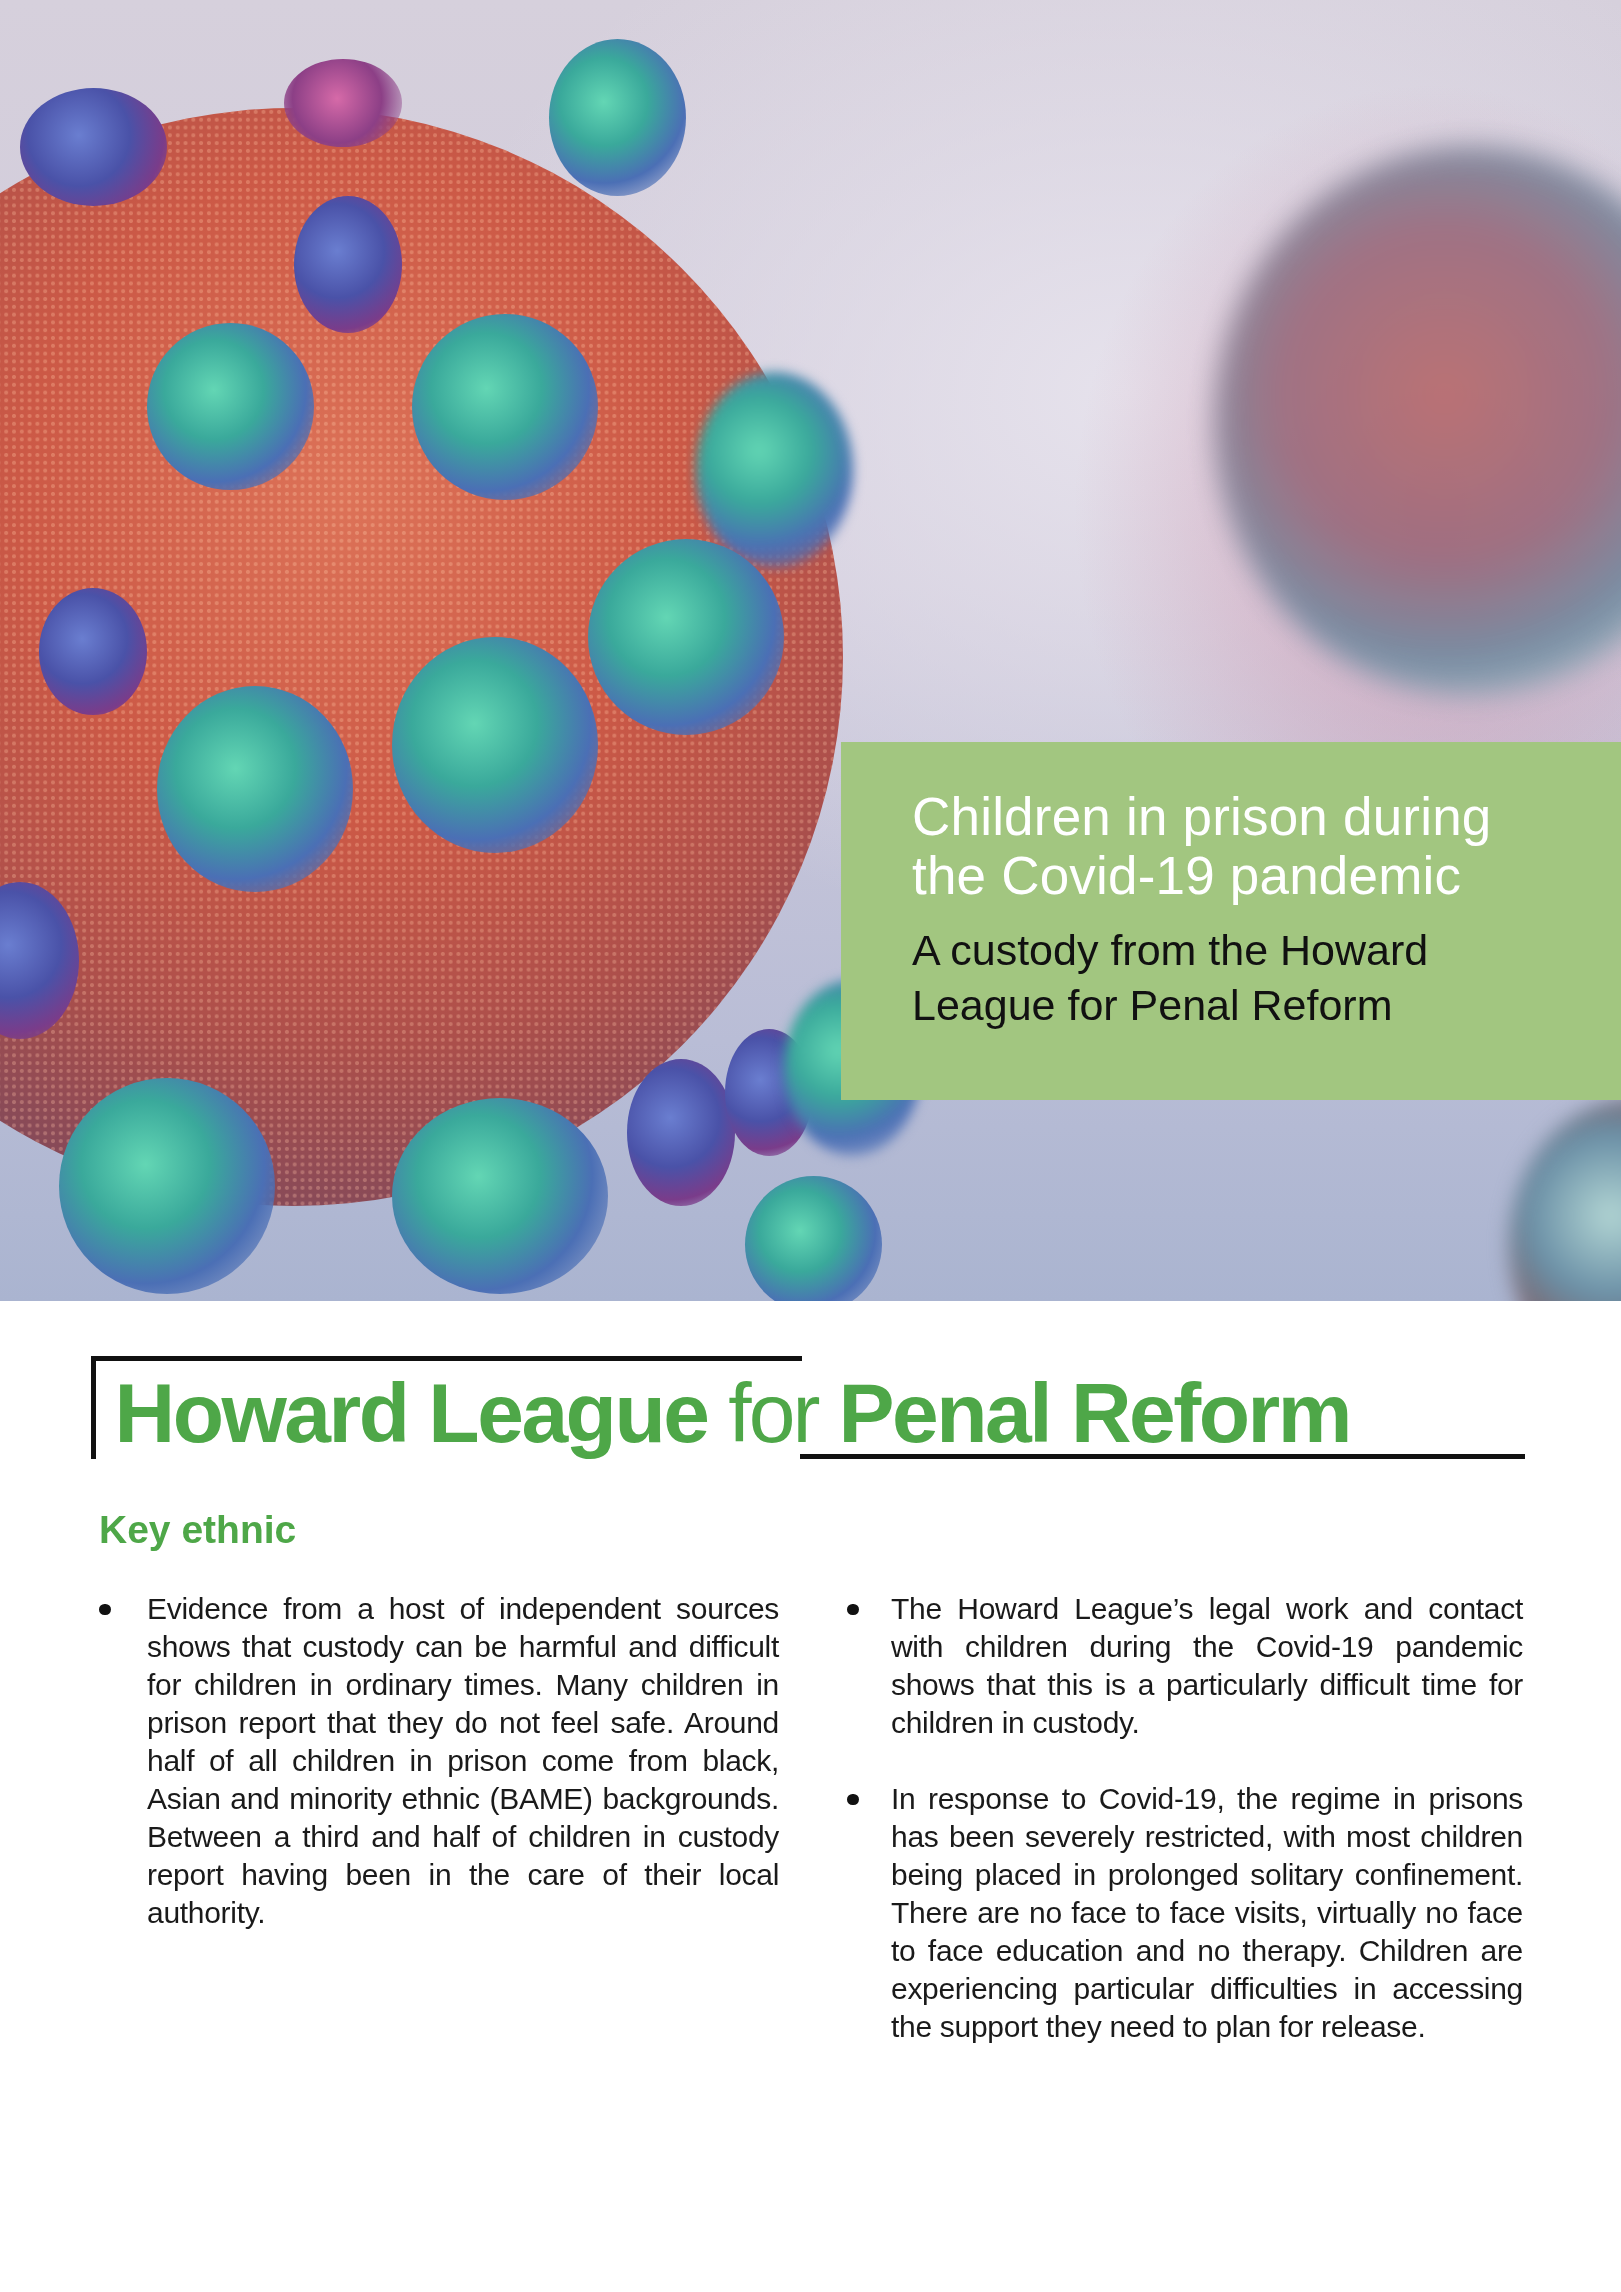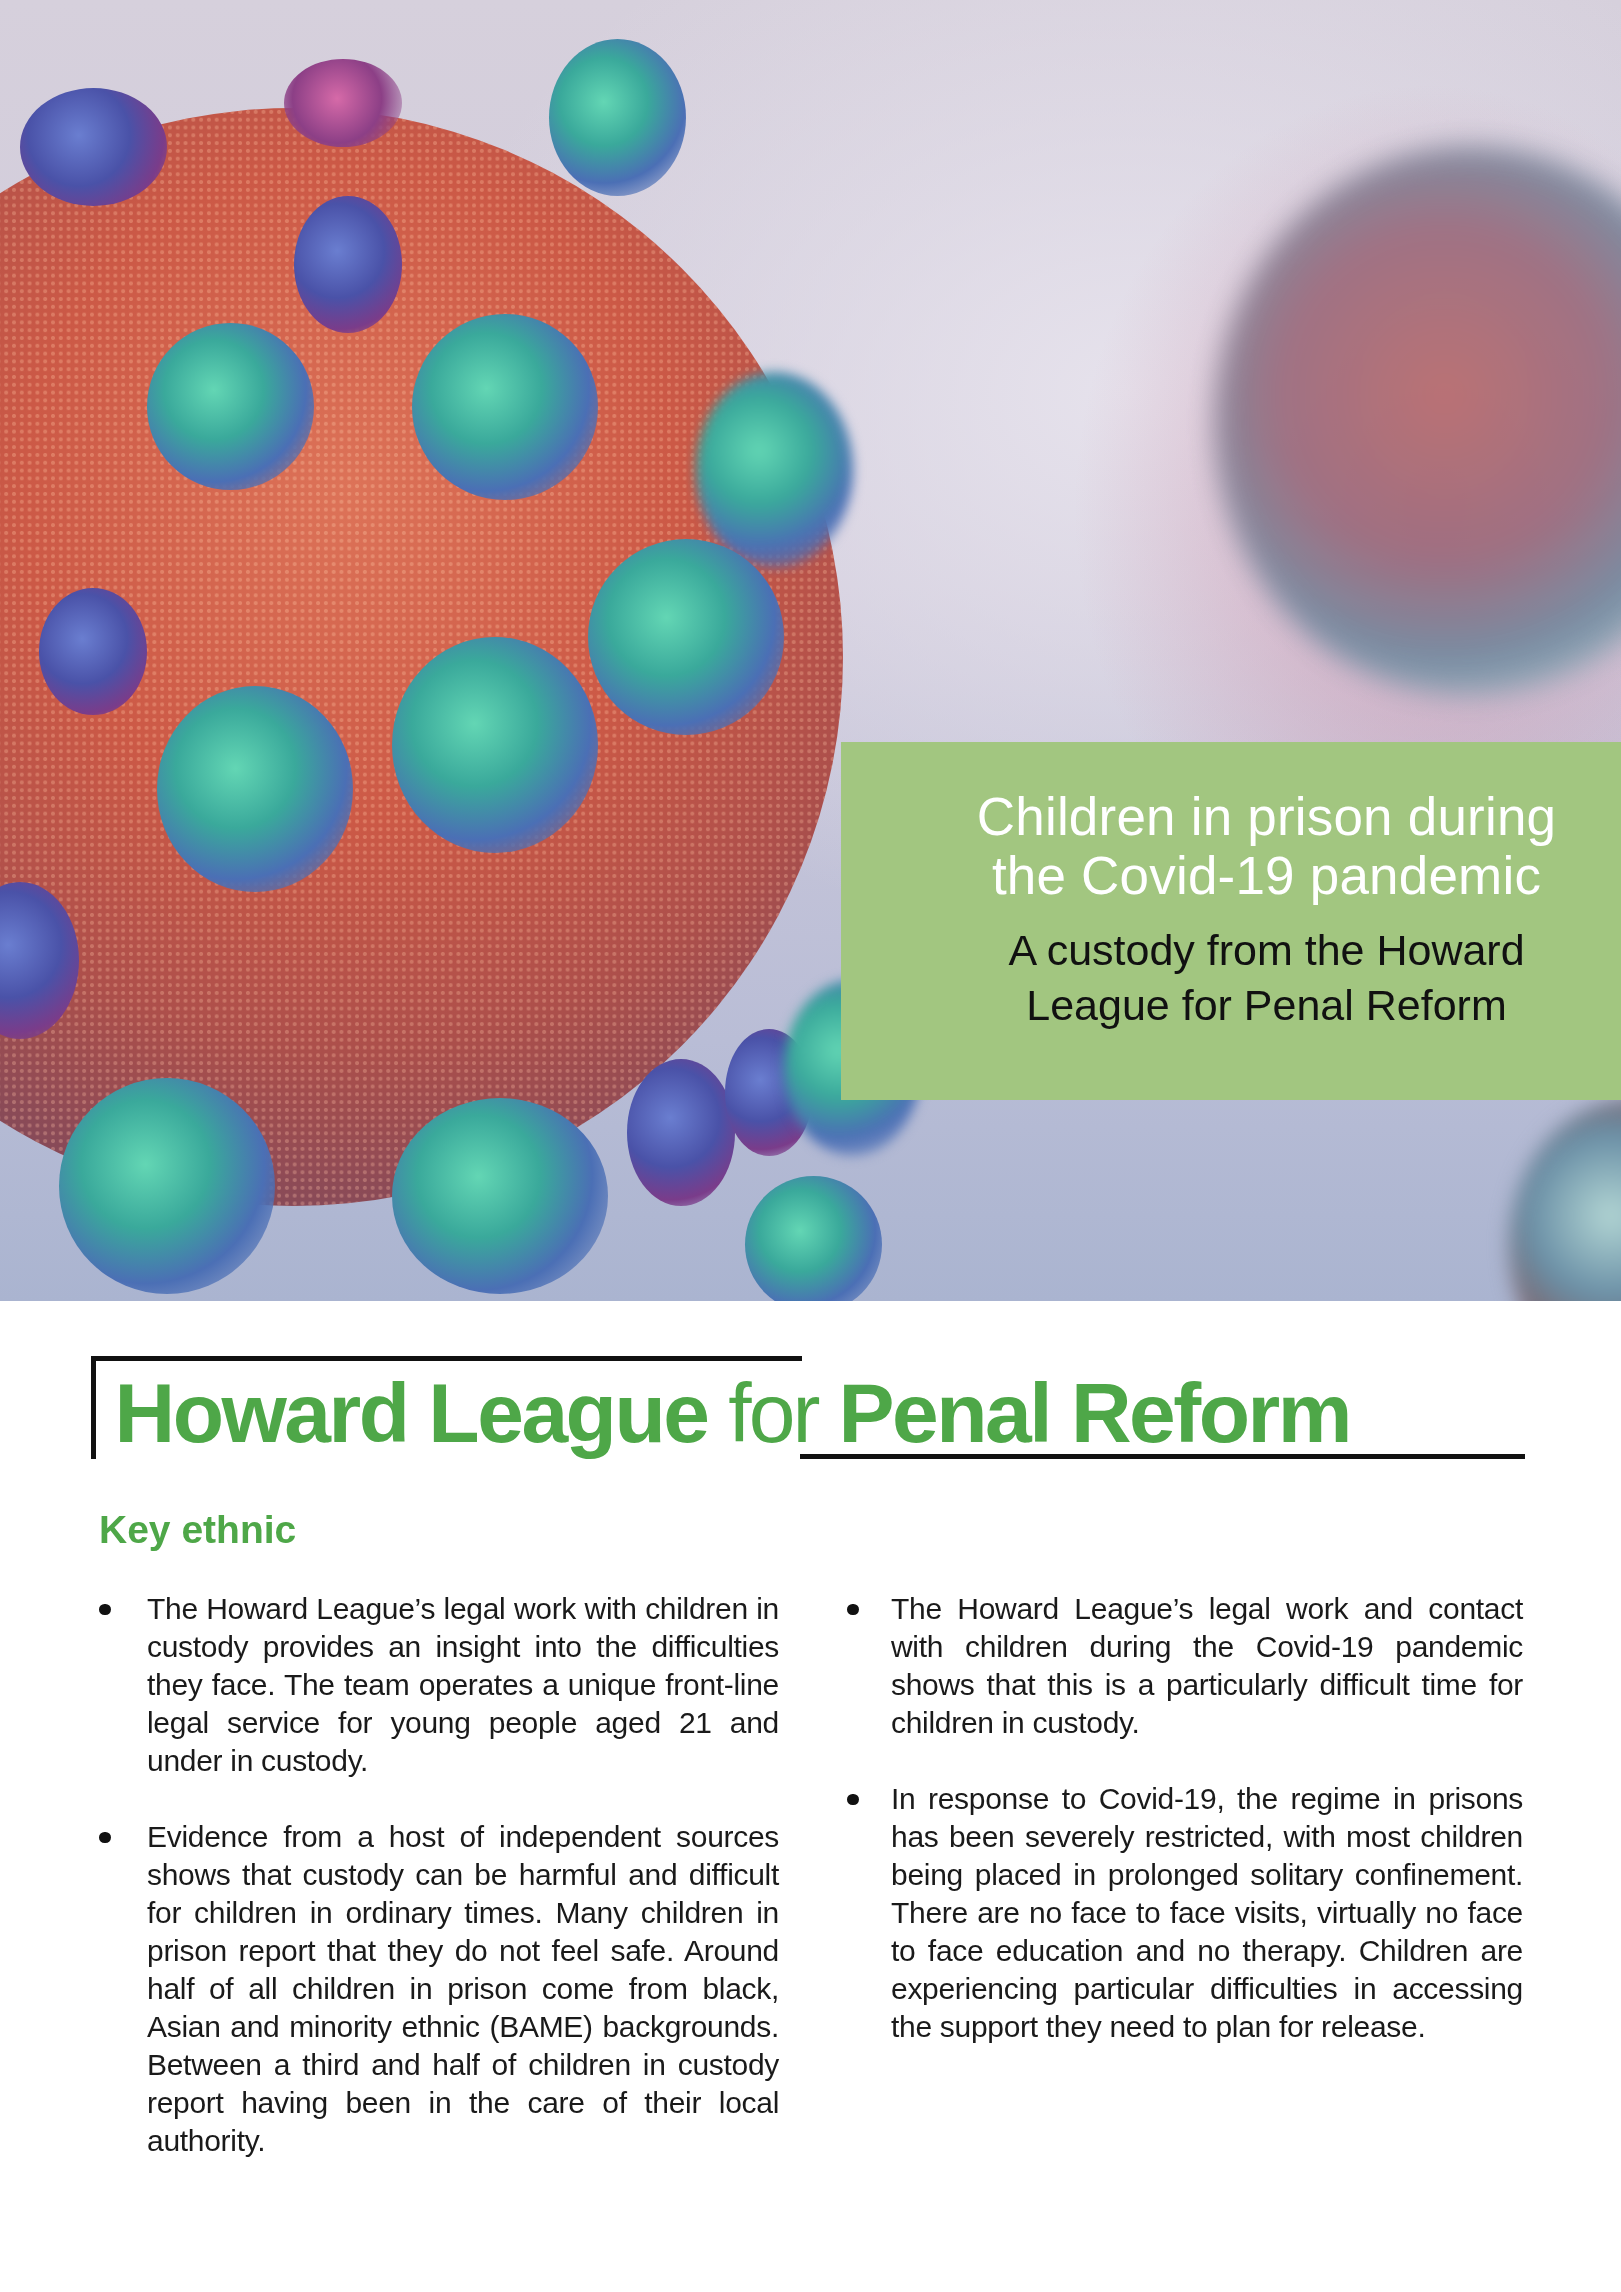--- a/index.html
+++ b/index.html
@@ -8,21 +8,20 @@
     background: #ffffff;
     font-family: "Liberation Sans", sans-serif;
   }
   
   .hero {
     position: absolute; left: 0; top: 0; width: 1621px; height: 1301px; overflow: hidden;
     background:
       radial-gradient(ellipse 510px 608px at 1431px 510px, rgba(200,120,150,0.55), rgba(200,120,150,0) 70%),
       radial-gradient(ellipse 882px 686px at 1127px 392px, #e6e2ec, rgba(230,226,236,0) 80%),
       linear-gradient(180deg, #d6d0dc 0%, #cfcadb 45%, #b9bdd6 80%, #aab4d0 100%);
-    text-align: center;
   }
   .virus-main {
     position: absolute; left: -255px; top: 108px; width: 1098px; height: 1098px; border-radius: 50%;
     background:
       radial-gradient(circle at 55% 35%, #d9745a 0%, #c85a48 35%, #a8504c 60%, #7f4a5a 80%, rgba(70,90,120,0.7) 95%, rgba(70,90,120,0) 100%);
     filter: saturate(1.05);
   }
   .virus-texture {
     position: absolute; inset: 0; border-radius: 50%;
     background-image: radial-gradient(circle, rgba(255,170,130,0.55) 1.6px, rgba(0,0,0,0) 2.4px);
@@ -148,24 +147,20 @@
     <b>Penal Reform</b>
   </div>
 </div>
 
 <h2 class="key-heading">Key ethnic</h2>
 
 <div class="col left">
   <ul class="bullets">
     <li class="bullet">
       <span class="dot"></span>
-      <span>The Howard League’s legal work with children in custody provides an insight into the difficulties they face. The team operates a unique front-line legal service for young people aged 21 and under in custody.</span>
-    </li>
-    <li class="bullet">
-      <span class="dot"></span>
       <span>Evidence from a host of independent sources shows that custody can be harmful and difficult for children in ordinary times. Many children in prison report that they do not feel safe. Around half of all children in prison come from black, Asian and minority ethnic (BAME) backgrounds. Between a third and half of children in custody report having been in the care of their local authority.</span>
     </li>
   </ul>
 </div>
 
 <div class="col right">
   <ul class="bullets">
     <li class="bullet">
       <span class="dot"></span>
       <span>The Howard League’s legal work and contact with children during the Covid-19 pandemic shows that this is a particularly difficult time for children in custody.</span>

